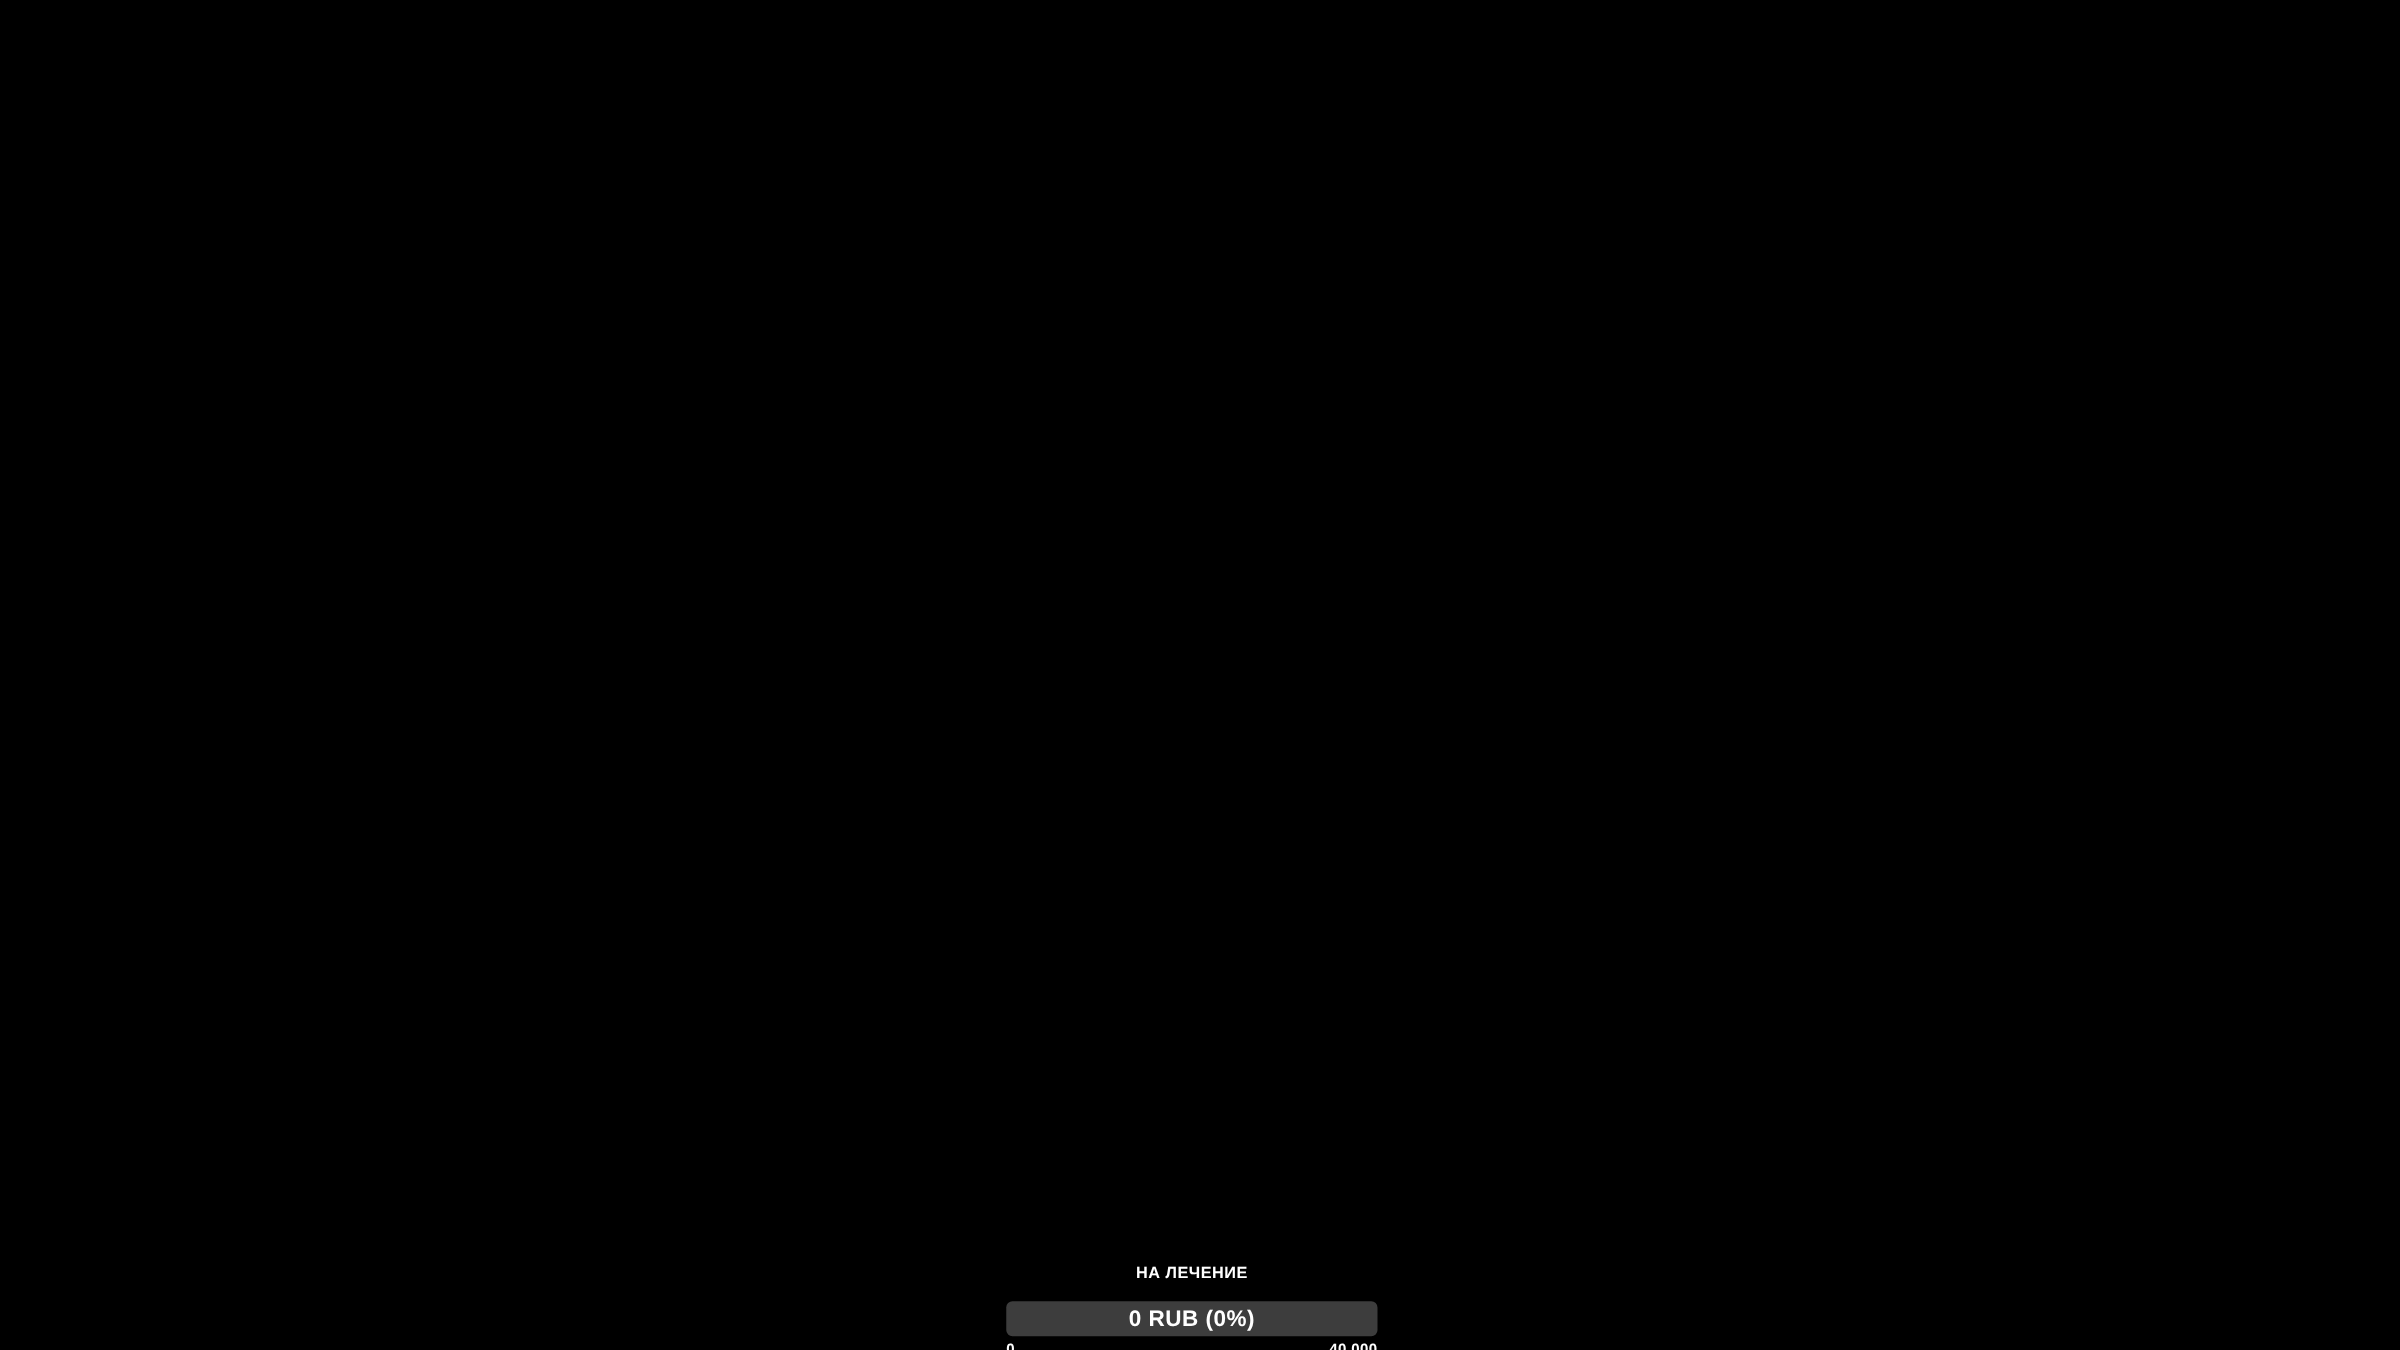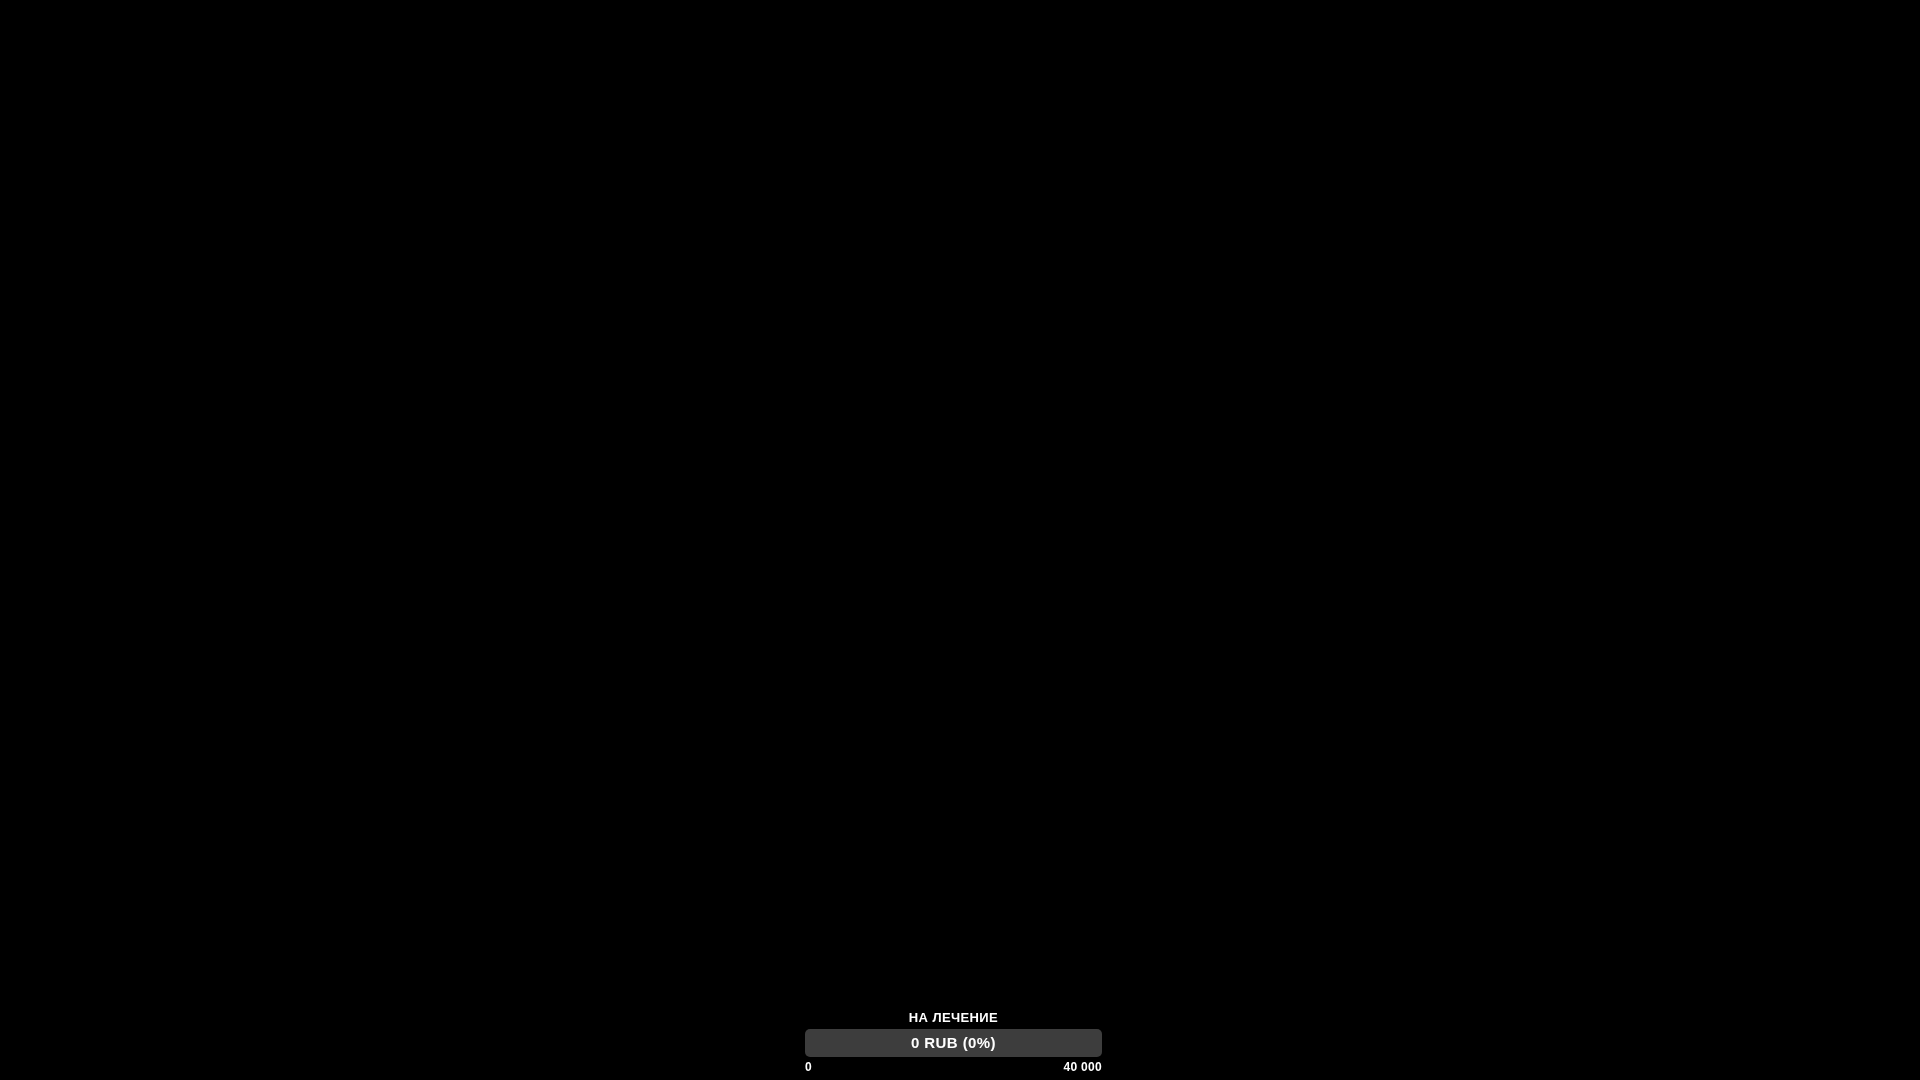--- a/index.html
+++ b/index.html
@@ -21,21 +21,21 @@
 
   .goal-title {
     display: block;
     width: 100%;
     text-align: center;
     color: #ffffff;
     font-size: 13px;
     font-weight: 700;
     line-height: 15px;
     letter-spacing: 0.4px;
-    margin-bottom: 4px;
+    margin-bottom: 16px;
     text-transform: uppercase;
   }
 
   .goal-bar {
     position: relative;
     width: 100%;
     height: 28px;
     background: #3d3d3d;
     border-radius: 5px;
     overflow: hidden;
@@ -50,21 +50,21 @@
     background: rgba(255, 255, 255, 0.25);
   }
 
   .goal-bar-label {
     position: relative;
     z-index: 1;
     display: block;
     width: 100%;
     text-align: center;
     color: #ffffff;
-    font-size: 15px;
+    font-size: 18px;
     font-weight: 700;
     line-height: 28px;
     letter-spacing: 0.4px;
   }
 
   .goal-scale {
     display: flex;
     justify-content: space-between;
     margin-top: 3px;
     color: #ffffff;

